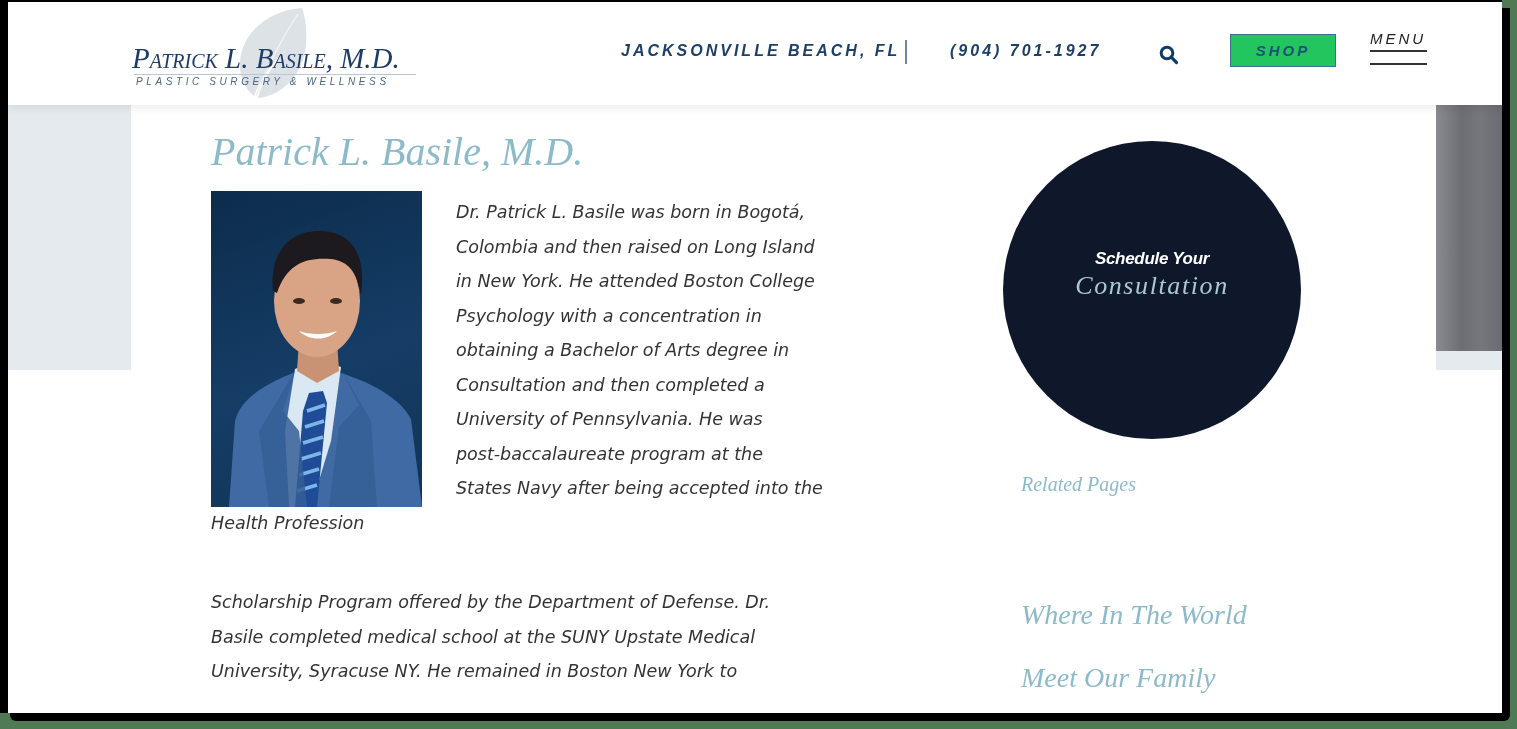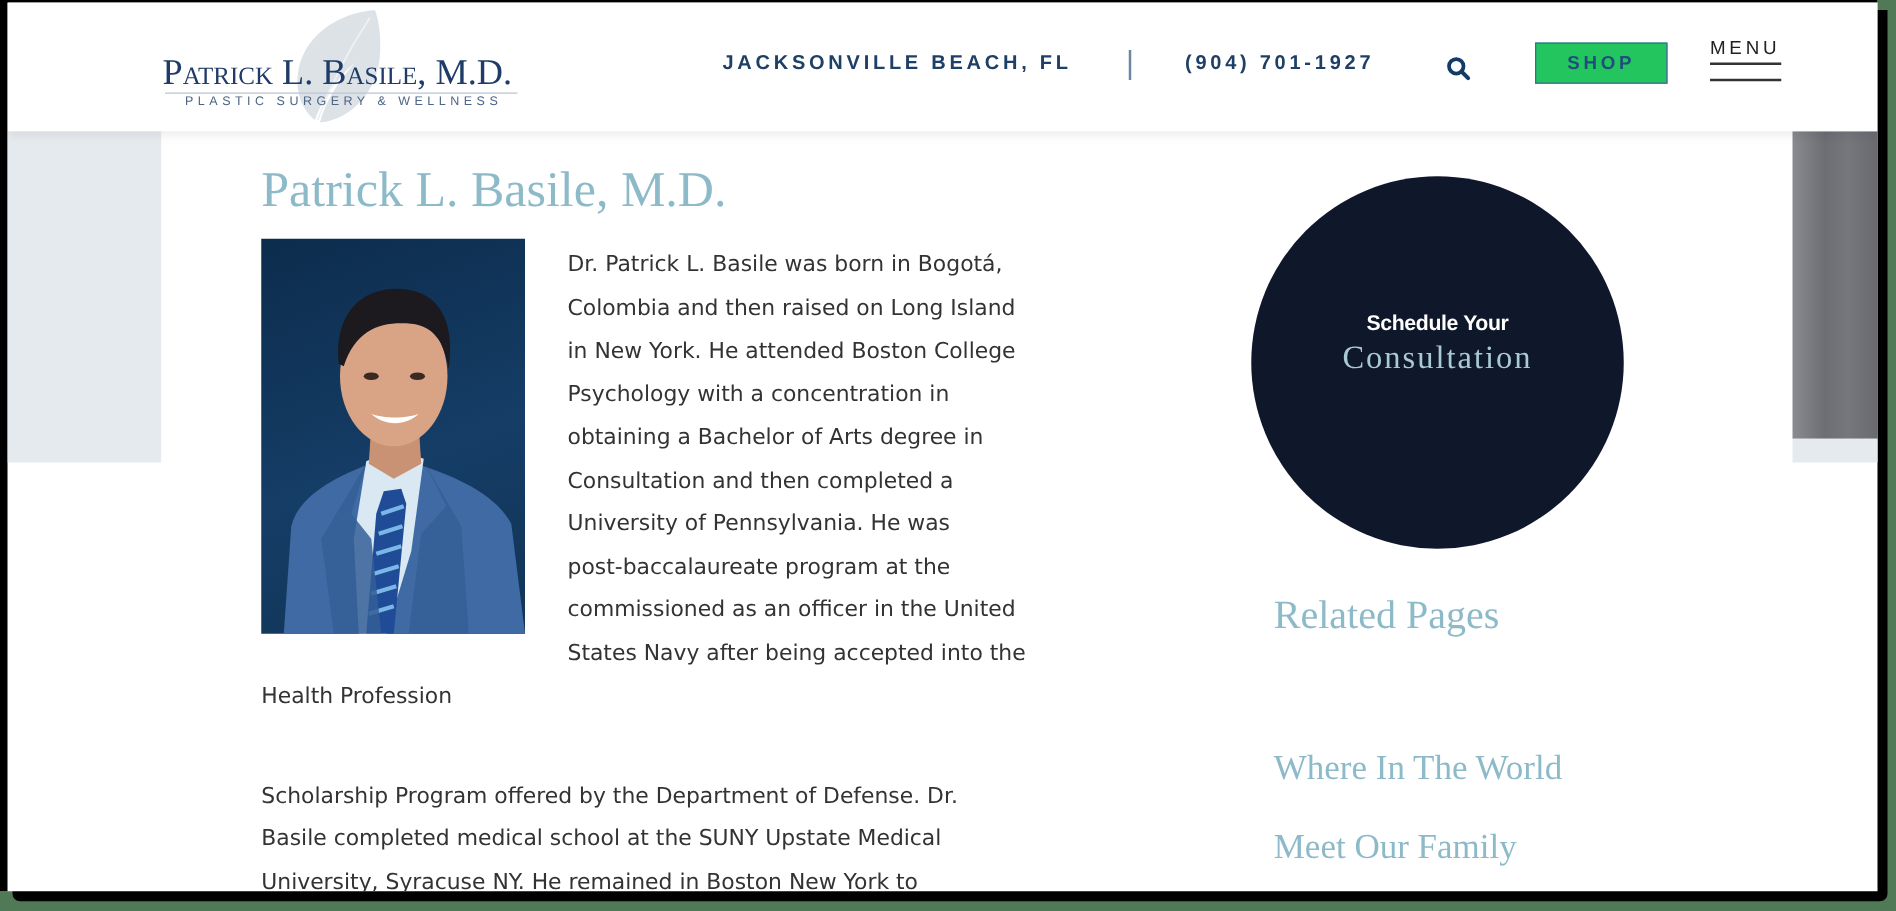--- a/index.html
+++ b/index.html
@@ -8,44 +8,44 @@
     background:#4f7a55;
     font-family:"Liberation Sans", sans-serif;
   }
   .shadow {
     position:absolute; left:10px; top:8px; width:1500px; height:713px;
     background:#000; border-radius:0 0 6px 6px;
   }
   .window {
     position:absolute; left:0; top:0; width:1502px; height:713px;
     background:#fff; overflow:hidden;
-    border-left:6px solid #000000; border-top:2px solid #000; box-sizing:border-box;
+    border-left:8px solid #000000; border-top:2px solid #000; box-sizing:border-box;font-style:italic;
   }
   
   .header {
     position:absolute; left:0; top:0; width:100%; height:103px; background:#fff;
     box-shadow:0 3px 8px rgba(0,0,0,0.08); z-index:5;
   }
   .logo { position:absolute; left:124px; top:28px; width:290px; height:70px; }
   .logo-leaf { position:absolute; left:100px; top:-26px; width:78px; height:96px; }
   .logo-name {
     position:absolute; left:0; top:12px; font-family:"Liberation Serif", serif;
     font-size:29px; color:#1f3c68; letter-spacing:0px; white-space:nowrap;
     font-variant:small-caps;
   }
   .logo-rule { position:absolute; left:2px; top:44px; width:282px; height:1px; background:#b9c6d3; }
   .logo-tag {
-    position:absolute; left:18px; top:46px; font-size:10px; letter-spacing:3.6px;
+    position:absolute; left:4px; top:46px; font-size:10px; letter-spacing:3.6px;
     color:#4d6584; white-space:nowrap;
   }
   .nav-loc, .nav-phone {
     position:absolute; top:40px; font-size:16px; font-weight:bold; letter-spacing:3px;
     color:#1e3f66; white-space:nowrap;
   }
-  .nav-loc { left:572px; }
+  .nav-loc { left:613px; }
   .nav-divider { position:absolute; left:897px; top:38px; width:2px; height:24px; background:#6d86a3; }
   .nav-phone { left:942px; }
   .search-btn { position:absolute; left:1150px; top:42px; width:22px; height:22px; cursor:pointer; }
   .shop-btn {
     position:absolute; left:1222px; top:32px; width:106px; height:33px;
     border:1px solid #3f6c96; box-sizing:border-box; color:#1e4f7a;
     font-size:15px; font-weight:bold; letter-spacing:3px; text-align:center;
     line-height:31px; cursor:pointer; background:#22c55e;
   }
   .menu-btn { position:absolute; left:1362px; top:28px; width:58px; height:40px; cursor:pointer; }
@@ -86,21 +86,21 @@
   .cta-top {
     position:absolute; left:0; width:100%; top:108px; color:#fff;
     font-size:17px; font-weight:bold; letter-spacing:-0.3px;
   }
   .cta-bottom {
     position:absolute; left:0; width:100%; top:130px; color:#a9c9d6;
     font-family:"Liberation Serif", serif; font-size:26px; letter-spacing:1.6px;
   }
   .related-title {
     position:absolute; left:1013px; top:471px; font-family:"Liberation Serif", serif;
-    font-size:32px; color:#8dbac9; white-space:nowrap;
+    font-size:20px; color:#8dbac9; white-space:nowrap;
   }
   .related-link {
     position:absolute; left:1013px; font-family:"Liberation Serif", serif;
     font-size:28px; color:#8dbac9; white-space:nowrap; cursor:pointer; text-decoration:none;margin-top:44px;
   }
 </style>
 </head>
 <body>
 
 <div class="shadow"></div>
@@ -172,21 +172,20 @@
 
   <div class="bio">
     <div class="line indent">Dr. Patrick L. Basile was born in Bogotá,</div>
     <div class="line indent">Colombia and then raised on Long Island</div>
     <div class="line indent">in New York. He attended Boston College</div>
     <div class="line indent">Psychology with a concentration in</div>
     <div class="line indent">obtaining a Bachelor of Arts degree in</div>
     <div class="line indent">Consultation and then completed a</div>
     <div class="line indent">University of Pennsylvania. He was</div>
     <div class="line indent">post-baccalaureate program at the</div>
-    <div class="line indent">commissioned as an officer in the United</div>
     <div class="line indent">States Navy after being accepted into the</div>
     <div class="line">Health Profession</div>
     <div class="gap"></div>
     <div class="line">Scholarship Program offered by the Department of Defense. Dr.</div>
     <div class="line">Basile completed medical school at the SUNY Upstate Medical</div>
     <div class="line">University, Syracuse NY. He remained in Boston New York to</div>
   </div>
 
   <div class="cta">
     <div class="cta-top">Schedule Your</div>

